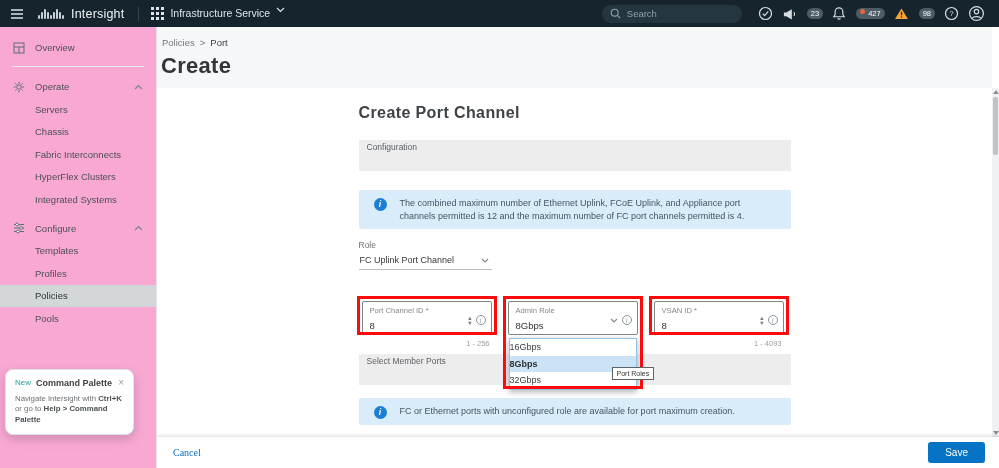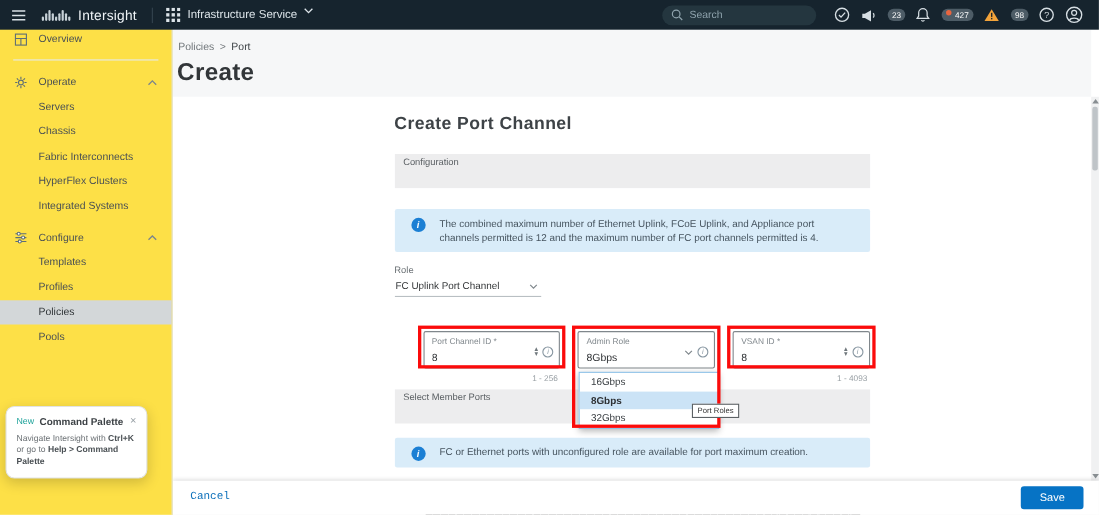--- a/index.html
+++ b/index.html
@@ -22,21 +22,21 @@
                        font-size:9.5px; width:100px; font-family:"Liberation Sans",sans-serif; }
   .search-pill input::placeholder { color:#8fa3ad; }
   .top-icons { display:flex; align-items:center; gap:9px; margin-left:16px; margin-right:4px; }
   .tb-ico { display:flex; align-items:center; cursor:pointer; }
   .pill { background:#4d5c66; color:#fff; font-size:7.5px; padding:1px 4px; border-radius:7px;
           display:flex; align-items:flex-start; gap:3px; margin-left:1px; cursor:pointer; }
   .dot { width:5px; height:5px; border-radius:50%; }
   .dot-alarm { background:#e8653f; }
 
   
-  .sidebar { position:absolute; left:0; top:15px; width:157px; bottom:0; background:#fde047;
+  .sidebar { position:absolute; left:0; top:27px; width:157px; bottom:0; background:#f9a8d4;
              border-right:1px solid #e2e4e5; z-index:20; padding-top:9px; }
   .side-item, .group-header { height:23px; display:flex; align-items:center; padding-left:12px;
              gap:10px; font-size:9.5px; color:#4a5054; cursor:pointer; }
   .group-header .chev { margin-left:auto; margin-right:13px; display:flex; }
   .side-child { height:22.5px; display:flex; align-items:center; padding-left:35px;
                 font-size:9.5px; color:#4a5054; cursor:pointer; }
   .side-child.selected { background:#d3d7d9; color:#303538; }
   .side-divider { height:1px; background:#e7e9ea; margin:7px 12px 8px; }
   .side-gap { height:6px; }
   .sicon { display:flex; width:13px; justify-content:center; color:#5d6d76; }
@@ -70,61 +70,61 @@
   .info-box.second { margin-top:13px; }
   .info-badge { position:absolute; left:15px; top:8px; width:13px; height:13px; border-radius:50%;
                 background:#1b7fd4; color:#fff; font-size:8.5px; font-weight:bold; font-style:italic;
                 text-align:center; line-height:13px; }
   .role-label { margin-top:11px; font-size:8.5px; color:#6b7175; }
   .role-select { width:133px; margin-top:3px; display:flex; justify-content:space-between;
                  align-items:center; border-bottom:1px solid #b9bfc3; padding:2px 3px 4px 1px;
                  font-size:9px; color:#35383a; cursor:pointer; }
   .role-select .chev { color:#80888d; display:flex; }
 
-  .fields-row { margin-top:31px; display:flex; gap:16px; padding-left:3px;margin-left:23px; }
+  .fields-row { margin-top:31px; display:flex; gap:16px; padding-left:3px; }
   .fwrap { position:relative; width:130px; }
   .fbox { border:1px solid #80878c; border-radius:2px; height:34px; background:#fff;
           padding:4px 5px 0 7px; display:flex; }
   .fmain { flex:1; min-width:0; }
   .flabel { font-size:7.6px; color:#82898e; white-space:nowrap; }
   .fvalue { border:none; outline:none; font-size:9.5px; color:#2f3235; margin-top:3px; width:100%;
             font-family:"Liberation Sans",sans-serif; background:transparent; }
   .fctrl { display:flex; align-items:center; gap:4px; }
   .stepper { display:flex; flex-direction:column; font-size:6.5px; line-height:5px;
              color:#6f777c; cursor:pointer; text-align:center; }
   .iinfo { width:10px; height:10px; border:1px solid #8796a1; border-radius:50%; font-size:6.5px;
            line-height:9px; text-align:center; color:#8796a1; font-style:italic; cursor:pointer; }
   .fchev { color:#80888d; display:flex; cursor:pointer; }
   .helper { position:absolute; right:2px; top:38px; font-size:7.5px; color:#979ea3; }
   .red-frame { position:absolute; left:-5px; right:-5px; top:-5px; height:39px;
                border:3px solid #fb0b0b; z-index:6; pointer-events:none; }
   .red-frame.tall { height:93px; }
   .dropdown { position:absolute; left:1px; top:37px; width:128px; background:#fff;
               border:1px solid #8fc3e8; box-shadow:0 2px 6px rgba(0,0,0,.3); z-index:5; }
-  .opt { height:16.5px; line-height:16.5px; padding-left:10px; font-size:9px; color:#3c4145; cursor:pointer; }
+  .opt { height:16.5px; line-height:16.5px; font-size:9px; color:#3c4145; cursor:pointer; }
   .opt.selected { background:#cbe3f6; font-weight:bold; color:#2e3134; }
   .pr-tooltip { position:absolute; left:104px; top:66px; z-index:7; background:#fff;
                 border:1px solid #5c6164; font-size:7px; color:#333; padding:2px 4px; white-space:nowrap; }
 
   
   .ports { margin:28px 0 0 28px; width:395px; height:30px; background:#131517; border-radius:2px;
            position:relative; overflow:hidden; }
   .ports-dots { position:absolute; left:6px; right:6px; height:2px; opacity:.85;
                 background:repeating-linear-gradient(90deg,#cdd3d6 0 1px,transparent 1px 7px); }
   .ports-row { position:absolute; left:6px; right:6px; height:8px; border-top:1px solid #3c4247;
                border-bottom:1px solid #3c4247;
                background:repeating-linear-gradient(90deg,#32383c 0 1px,#181c1f 1px 7px); }
   .ports-hl { position:absolute; top:3px; width:30px; height:22px; border:1px solid #d4d8da; }
 
   
   .footer { position:absolute; left:157px; right:0; bottom:0; height:31px; background:#fff;
             box-shadow:0 -1px 4px rgba(0,0,0,.16); display:flex; align-items:center;
             padding:0 14px 0 16px; z-index:12; }
   .cancel { color:#0b6fba; font-size:10px; cursor:pointer; background:none; border:none;
-            font-family:Liberation Mono, monospace; }
+            font-family:Liberation Serif, serif; }
   .save { margin-left:auto; background:#0673c5; color:#fff; font-size:10px; padding:5px 17px;
           border-radius:3px; border:none; cursor:pointer; font-family:"Liberation Sans",sans-serif; }
 
   
   .scrollbar { position:absolute; right:0; top:61px; width:7px; bottom:31px; background:#f0f1f2; z-index:11; }
   .sb-up { position:absolute; top:2px; left:0; right:0; margin:auto; width:0; height:0;
            border-left:3px solid transparent; border-right:3px solid transparent;
            border-bottom:4px solid #888e92; cursor:pointer; }
   .sb-down { position:absolute; bottom:2px; left:0; right:0; margin:auto; width:0; height:0;
            border-left:3px solid transparent; border-right:3px solid transparent;

